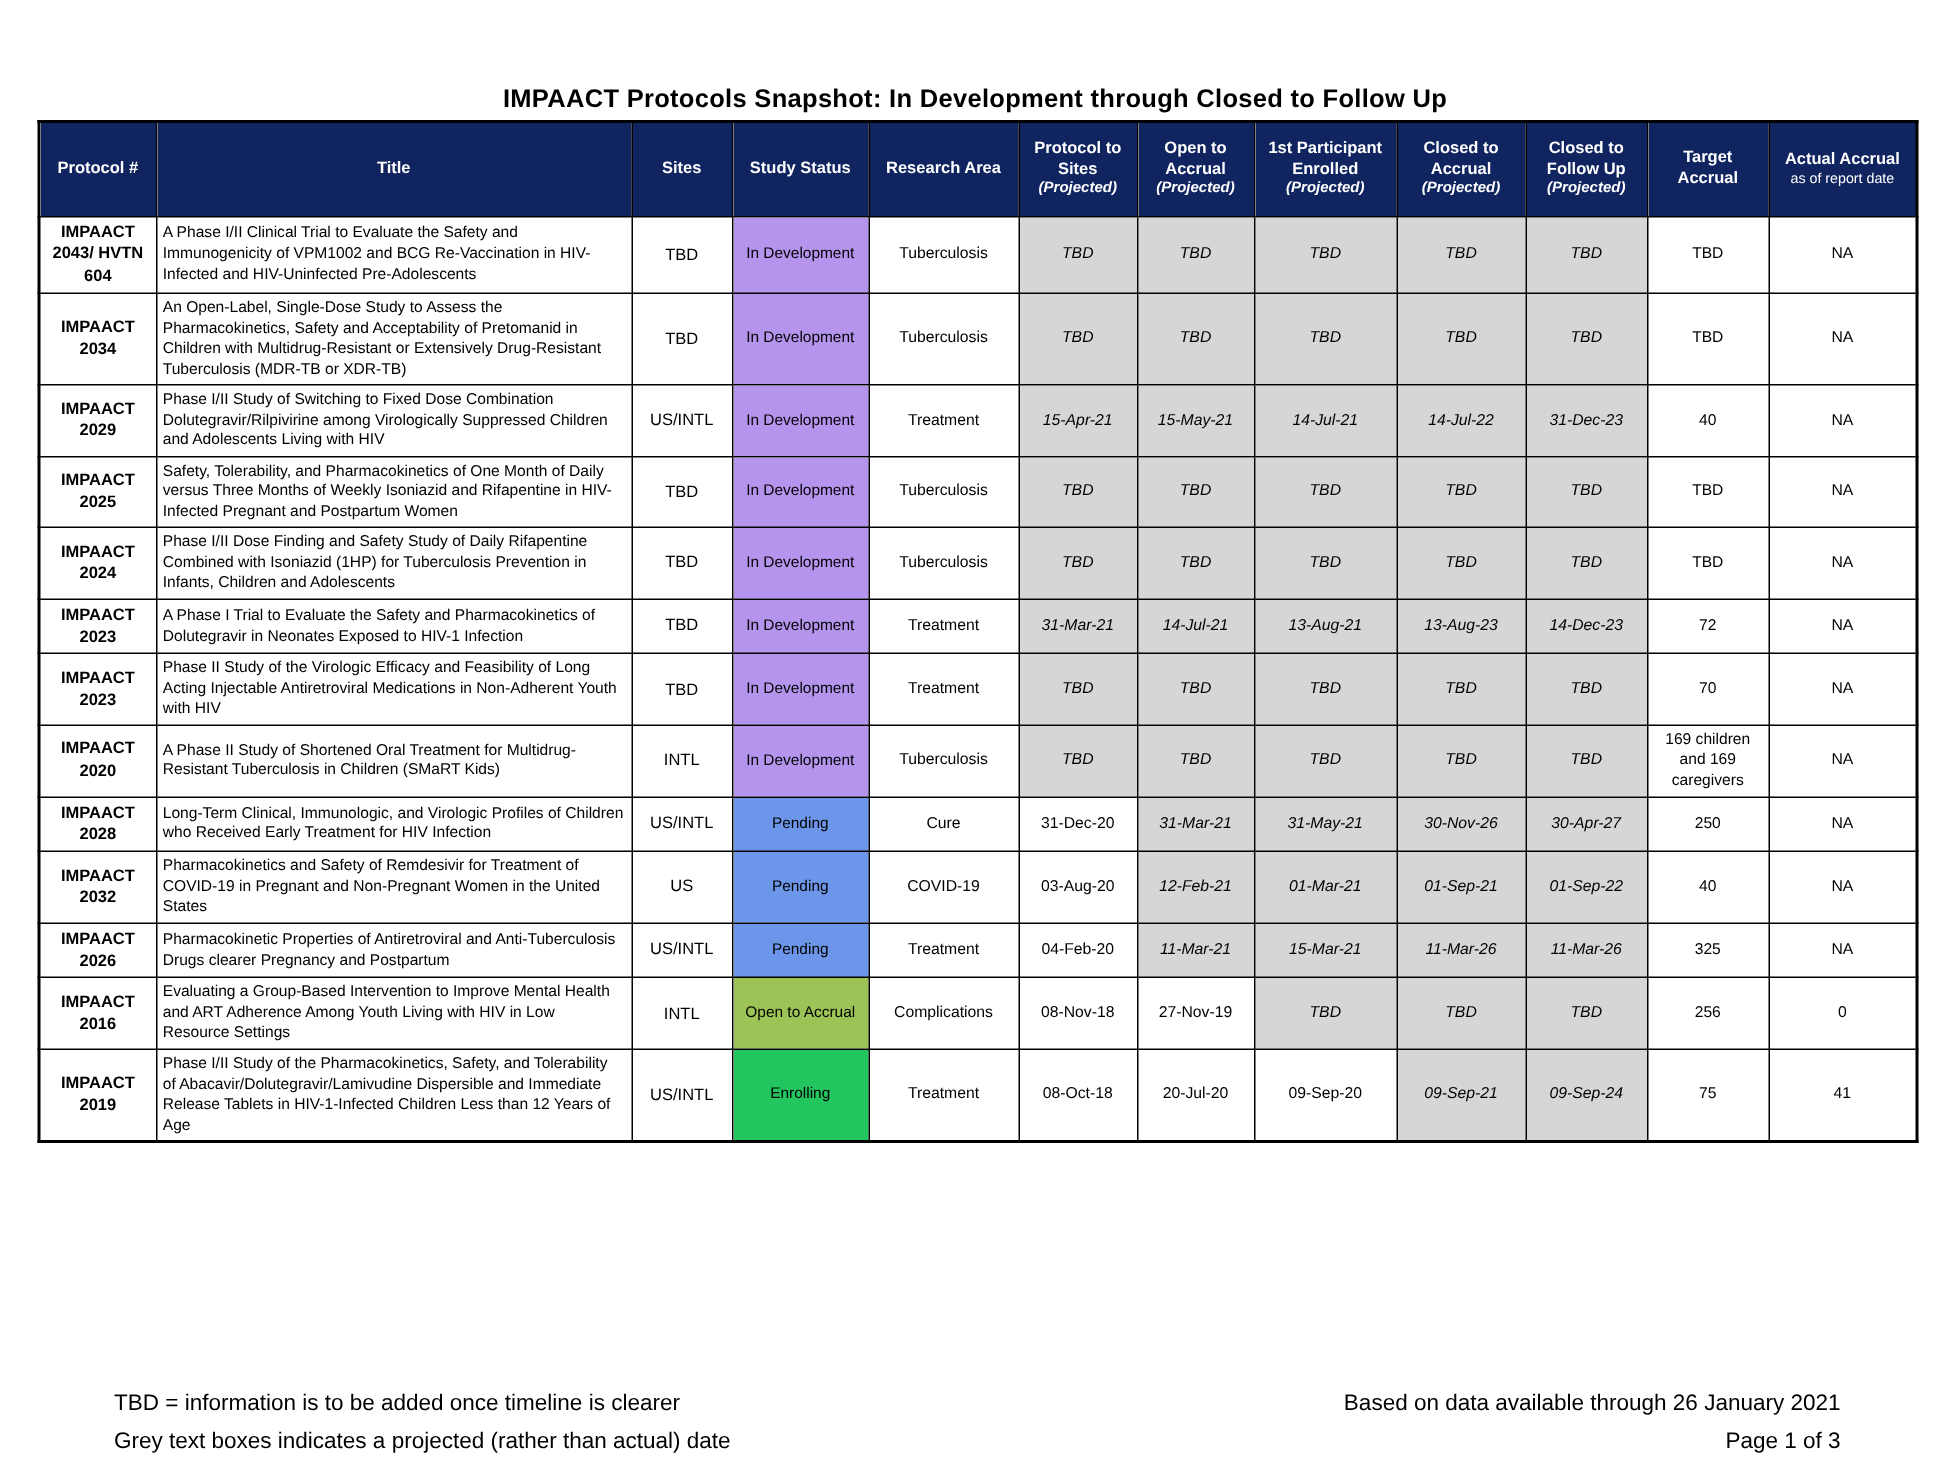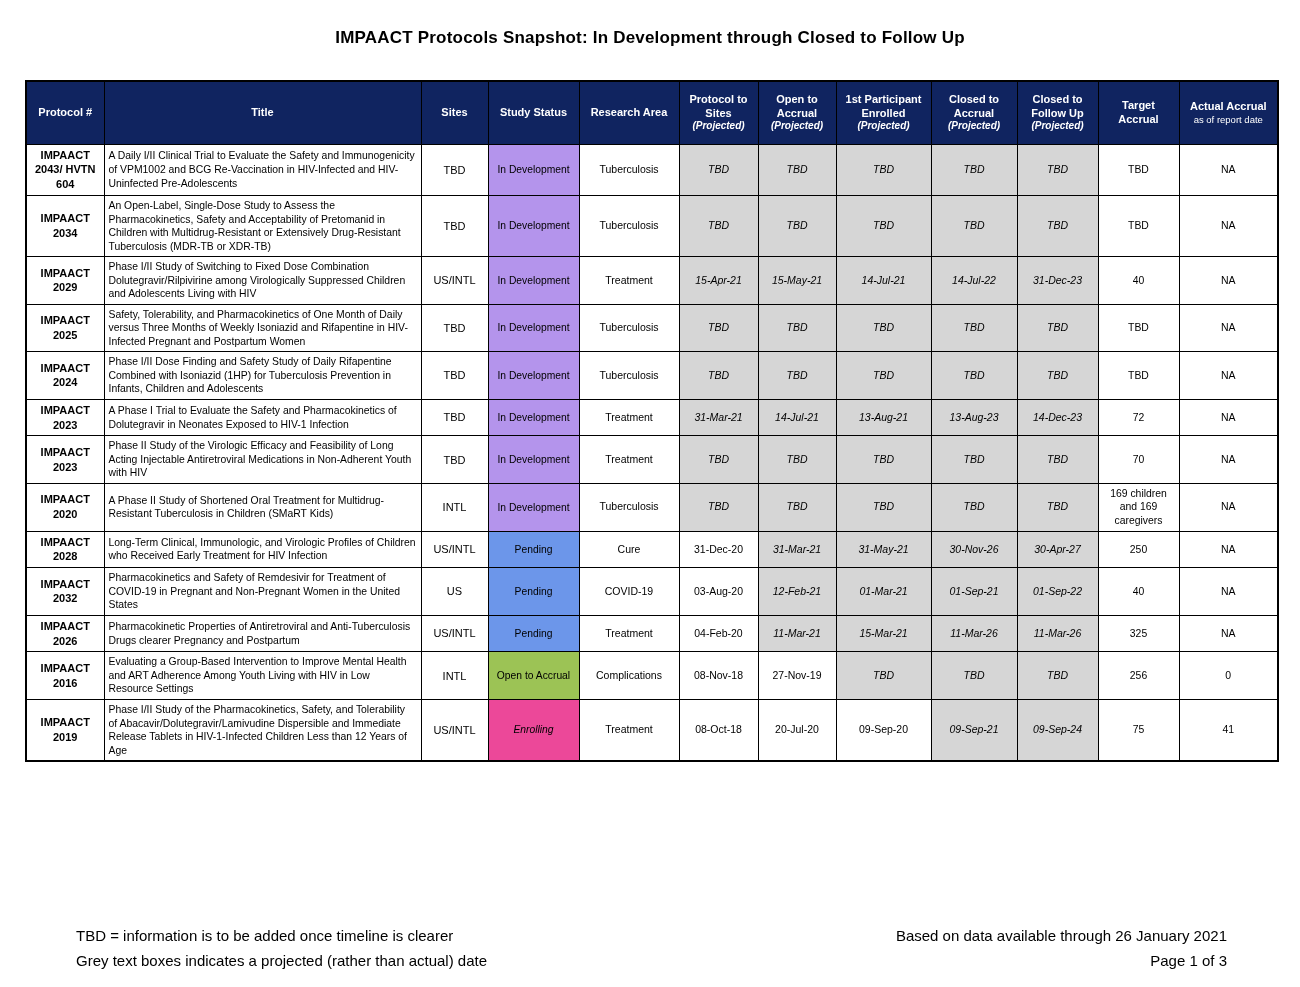--- a/index.html
+++ b/index.html
@@ -10,20 +10,21 @@
     color: #000;
     position: relative;
     overflow: hidden;
   }
   .page-title {
     text-align: center;
     font-size: 17px;
     font-weight: bold;
     padding-top: 28px;
     letter-spacing: 0.2px;
+    margin-top: 28px;
   }
   .table-wrap {
     position: absolute;
     left: 25px; top: 80px;
     width: 1252px;
   }
   table.protocols {
     border-collapse: collapse;
     width: 1252px;
     table-layout: fixed;
@@ -115,21 +116,21 @@
           <th><span>1st Participant Enrolled</span><span class="sub">(Projected)</span></th>
           <th><span>Closed to Accrual</span><span class="sub">(Projected)</span></th>
           <th><span>Closed to Follow Up</span><span class="sub">(Projected)</span></th>
           <th><span>Target Accrual</span></th>
           <th><span>Actual Accrual</span><span class="sub-plain">as of report date</span></th>
         </tr>
     </thead>
     <tbody>
         <tr>
           <td class="c-protocol">IMPAACT 2043/ HVTN 604</td>
-          <td class="c-title">A Daily I/II Clinical Trial to Evaluate the Safety and Immunogenicity of VPM1002 and BCG Re-Vaccination in HIV-Infected and HIV-Uninfected Pre-Adolescents</td>
+          <td class="c-title">A Phase I/II Clinical Trial to Evaluate the Safety and Immunogenicity of VPM1002 and BCG Re-Vaccination in HIV-Infected and HIV-Uninfected Pre-Adolescents</td>
           <td class="c-sites">TBD</td>
           <td class="c-status" style="background: rgb(180, 148, 236);">In Development</td>
           <td class="c-area">Tuberculosis</td>
           <td class="c-date projected">TBD</td>
           <td class="c-date projected">TBD</td>
           <td class="c-date projected">TBD</td>
           <td class="c-date projected">TBD</td>
           <td class="c-date projected">TBD</td>
           <td class="c-target">TBD</td>
           <td class="c-actual">NA</td>
@@ -285,21 +286,21 @@
           <td class="c-date projected">TBD</td>
           <td class="c-date projected">TBD</td>
           <td class="c-date projected">TBD</td>
           <td class="c-target">256</td>
           <td class="c-actual">0</td>
         </tr>
         <tr>
           <td class="c-protocol">IMPAACT 2019</td>
           <td class="c-title">Phase I/II Study of the Pharmacokinetics, Safety, and Tolerability of Abacavir/Dolutegravir/Lamivudine Dispersible and Immediate Release Tablets in HIV-1-Infected Children Less than 12 Years of Age</td>
           <td class="c-sites">US/INTL</td>
-          <td class="c-status" style="background: #ec4899; font-style: italic;">Enrolling</td>
+          <td class="c-status" style="background: #22c55e;">Enrolling</td>
           <td class="c-area">Treatment</td>
           <td class="c-date">08-Oct-18</td>
           <td class="c-date">20-Jul-20</td>
           <td class="c-date">09-Sep-20</td>
           <td class="c-date projected">09-Sep-21</td>
           <td class="c-date projected">09-Sep-24</td>
           <td class="c-target">75</td>
           <td class="c-actual">41</td>
         </tr>
       </tbody>

